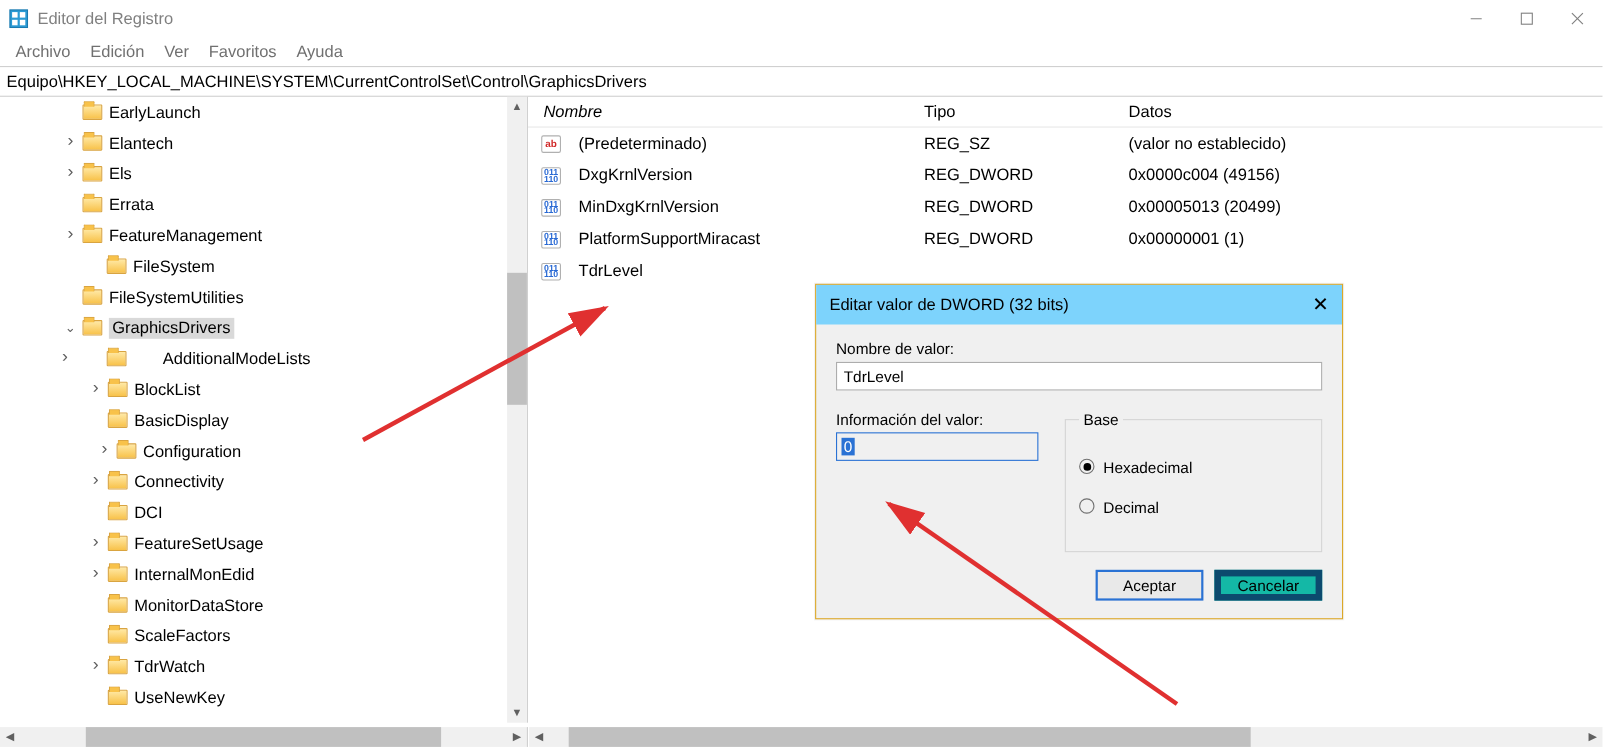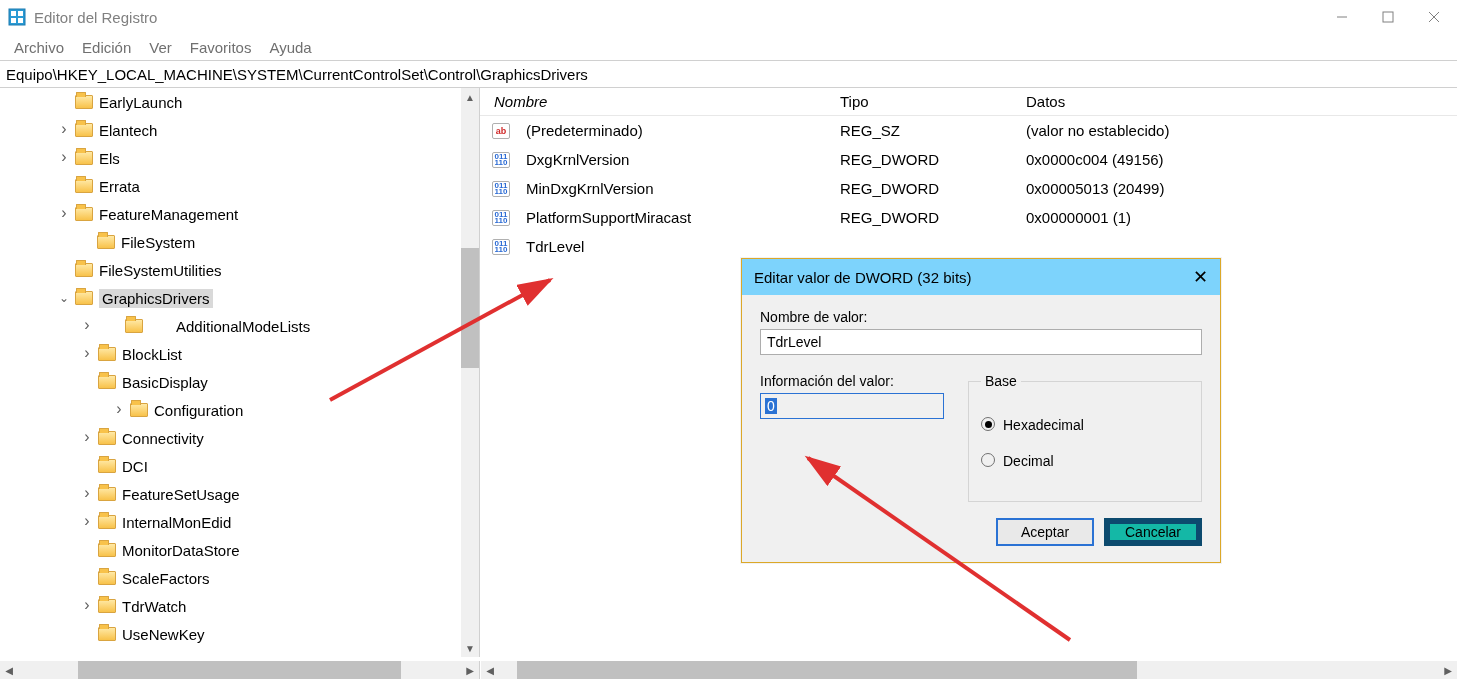--- a/index.html
+++ b/index.html
@@ -166,36 +166,36 @@
         <div class="tree-row" style="padding-left: 57px;">
           <span class="expander none"></span>
           <span class="folder"></span>
           <span class="lbl">FileSystemUtilities</span>
         </div>
         <div class="tree-row sel" style="padding-left: 57px;">
           <span class="expander down"></span>
           <span class="folder"></span>
           <span class="lbl">GraphicsDrivers</span>
         </div>
-        <div class="tree-row" style="padding-left: 80px; gap: 27px;">
+        <div class="tree-row" style="padding-left: 52px; gap: 27px;">
           <span class="expander right"></span>
           <span class="folder"></span>
           <span class="lbl">AdditionalModeLists</span>
         </div>
         <div class="tree-row" style="padding-left: 80px;">
           <span class="expander right"></span>
           <span class="folder"></span>
           <span class="lbl">BlockList</span>
         </div>
         <div class="tree-row" style="padding-left: 80px;">
           <span class="expander none"></span>
           <span class="folder"></span>
           <span class="lbl">BasicDisplay</span>
         </div>
-        <div class="tree-row" style="padding-left: 112px;">
+        <div class="tree-row" style="padding-left: 48px; margin-left: 40px;">
           <span class="expander right"></span>
           <span class="folder"></span>
           <span class="lbl">Configuration</span>
         </div>
         <div class="tree-row" style="padding-left: 80px;">
           <span class="expander right"></span>
           <span class="folder"></span>
           <span class="lbl">Connectivity</span>
         </div>
         <div class="tree-row" style="padding-left: 80px;">

